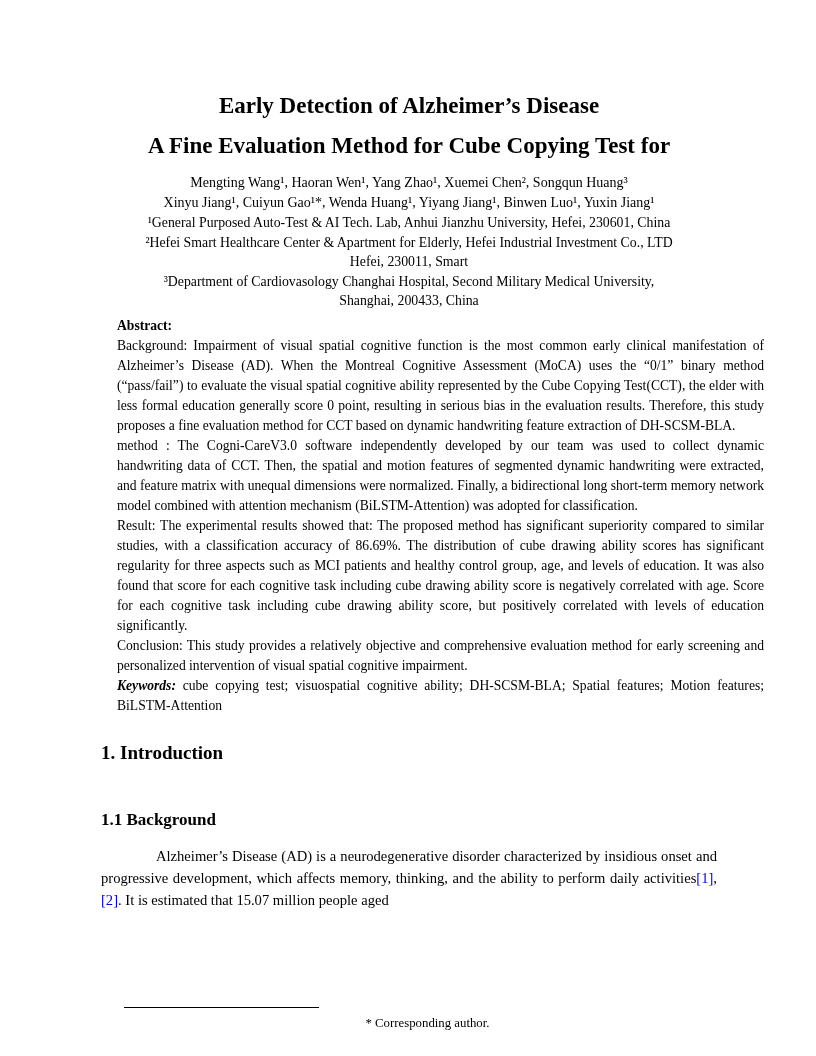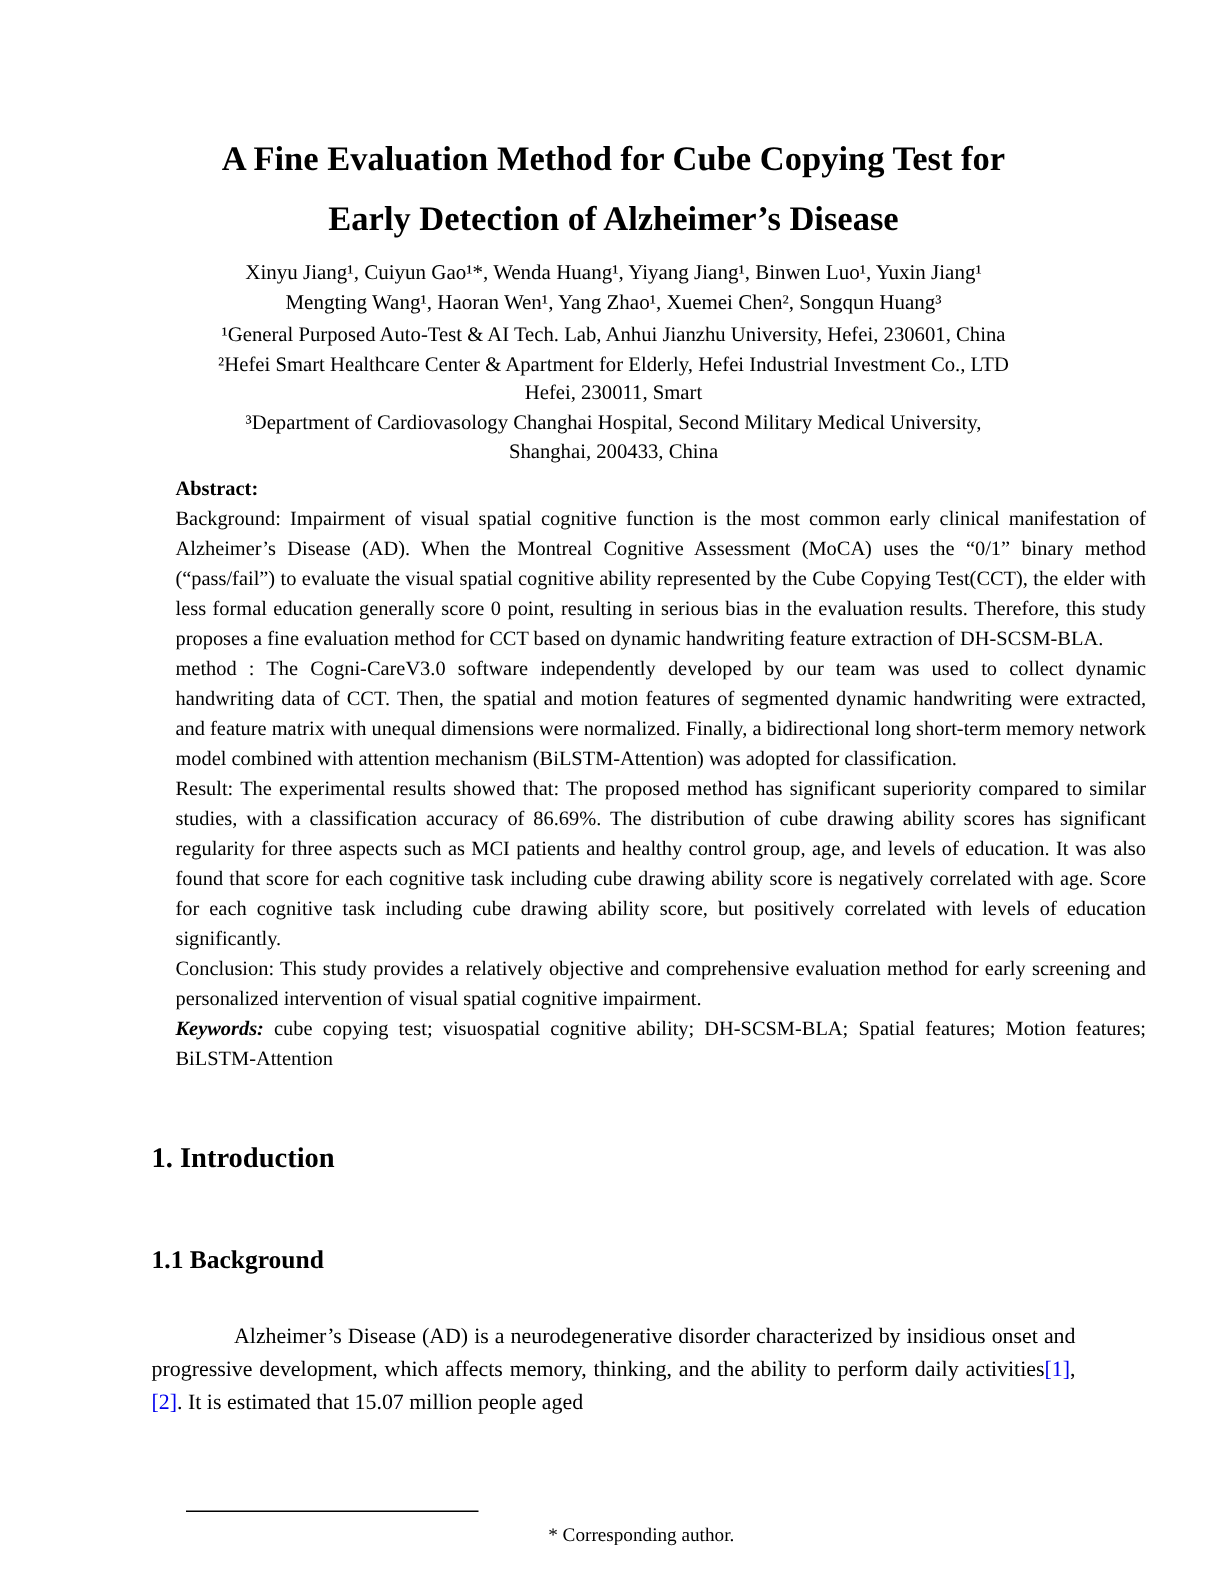--- a/index.html
+++ b/index.html
@@ -19,48 +19,48 @@
   .abstract {
     margin: 5px 52px 0 117px;
     font-size: 13.6px; line-height: 20px;
     text-align: justify;
   }
   .abstract p { margin: 0; }
   .abstract .ab-heading { font-weight: bold; text-align: left; }
   .bold { font-weight: bold; font-style: italic; }
 
   .main { margin: 0 99px 0 101px; }
-  .h1 { margin-top: 44px; font-size: 19px; font-weight: bold; line-height: 26px; }
+  .h1 { margin-top: 24px; font-size: 19px; font-weight: bold; line-height: 26px; }
   .h2 { margin-top: 42px; font-size: 17px; font-weight: bold; line-height: 24px; }
   .body-para {
-    margin-top: 28px; font-size: 14.6px; line-height: 22px;
+    margin-top: 13px; font-size: 14.6px; line-height: 22px;
     text-align: justify; text-indent: 55px;
   }
   .cite { color: #0000EE; text-decoration: none; cursor: pointer; }
   .cite-sep { color: #000000; }
 
   .footnote { position: absolute; left: 101px; top: 921px; width: 616px; }
   .footnote-rule { border: none; border-top: 1.4px solid #000; width: 195px; margin: 0 0 0 23px; }
   .footnote-text { font-size: 12.8px; line-height: 18px; margin-top: 6px; text-align: center; }
   .fn-line1 { margin-left: 37px; }
   .fn-line2 { margin-left: 23px; }
 </style>
 </head>
 <body>
 
 <div class="page">
 
   <div class="front">
     <div class="title">
+      <div>Early Detection of Alzheimer’s Disease</div>
       <div>A Fine Evaluation Method for Cube Copying Test for</div>
-      <div>Early Detection of Alzheimer’s Disease</div>
     </div>
     <div class="authors">
+      <div>Mengting Wang¹, Haoran Wen¹, Yang Zhao¹, Xuemei Chen², Songqun Huang³</div>
       <div>Xinyu Jiang¹, Cuiyun Gao¹*, Wenda Huang¹, Yiyang Jiang¹, Binwen Luo¹, Yuxin Jiang¹</div>
-      <div>Mengting Wang¹, Haoran Wen¹, Yang Zhao¹, Xuemei Chen², Songqun Huang³</div>
     </div>
     <div class="affiliations">
       <div>¹General Purposed Auto-Test &amp; AI Tech. Lab, Anhui Jianzhu University, Hefei, 230601, China</div>
       <div>²Hefei Smart Healthcare Center &amp; Apartment for Elderly, Hefei Industrial Investment Co., LTD</div>
       <div>Hefei, 230011, Smart</div>
       <div>³Department of Cardiovasology Changhai Hospital, Second Military Medical University,</div>
       <div>Shanghai, 200433, China</div>
     </div>
   </div>
 

